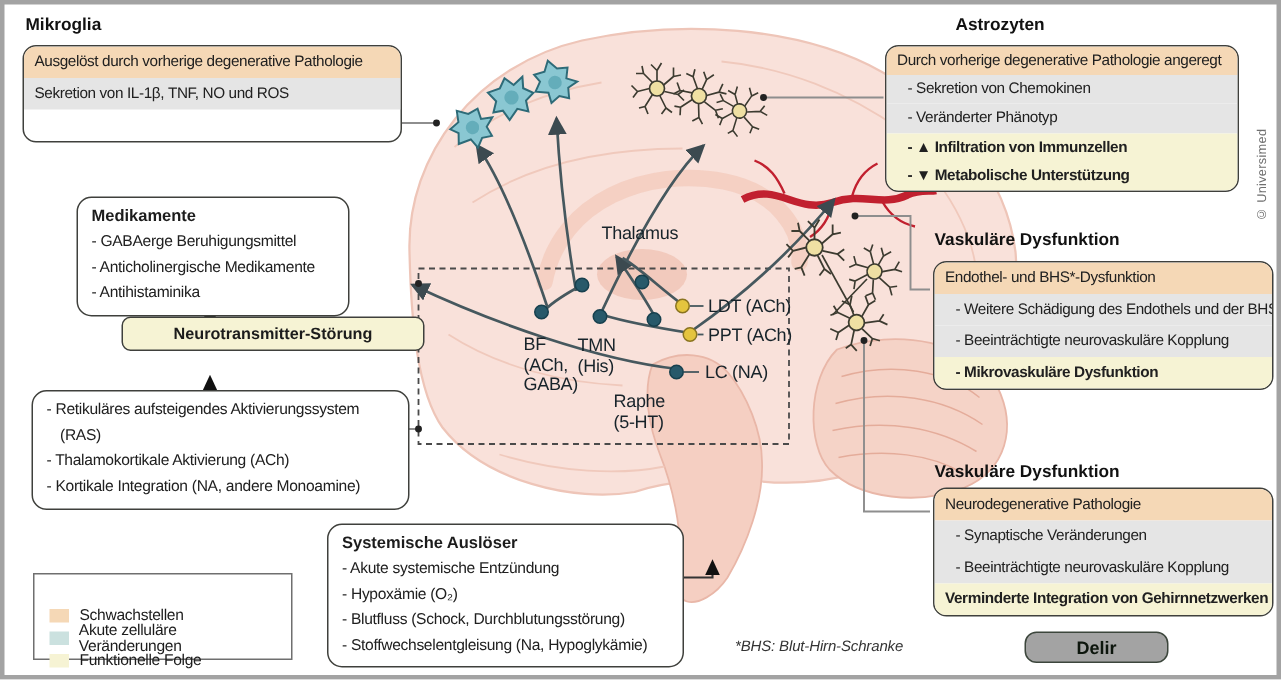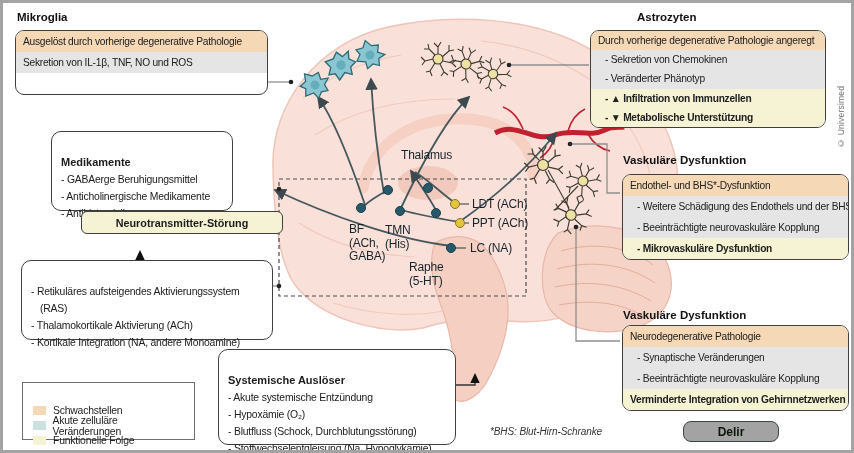--- a/index.html
+++ b/index.html
@@ -22,21 +22,21 @@
   }
   .row.indent{padding-left:14px;}
   .row.bold{font-weight:700;}
   .row.peach{background:#f5d8b6;}
   .row.teal{background:#e5e5e5;}
   .row.yellow{background:#f6f3d4;}
   #astrozyten-box .row{line-height:19.2px;}
   
   .whitebox{
     position:absolute;border:1.4px solid #3f403c;border-radius:10px;
-    background:#fff;box-sizing:border-box;padding:22px 9px;
+    background:#fff;box-sizing:border-box;padding:4px 9px;
   }
   .whitebox .box-title{font-size:11px;font-weight:700;line-height:17px;}
   .whitebox .row{line-height:17px;padding-left:0;letter-spacing:-0.2px;font-size:10.4px;}
   .whitebox .row.indent{padding-left:9px;}
   
   #neuro-box{
     position:absolute;background:#f6f3d4;border:1.4px solid #3f403c;border-radius:6px;
     font-size:10.8px;font-weight:700;display:flex;align-items:center;justify-content:center;
   }
   

